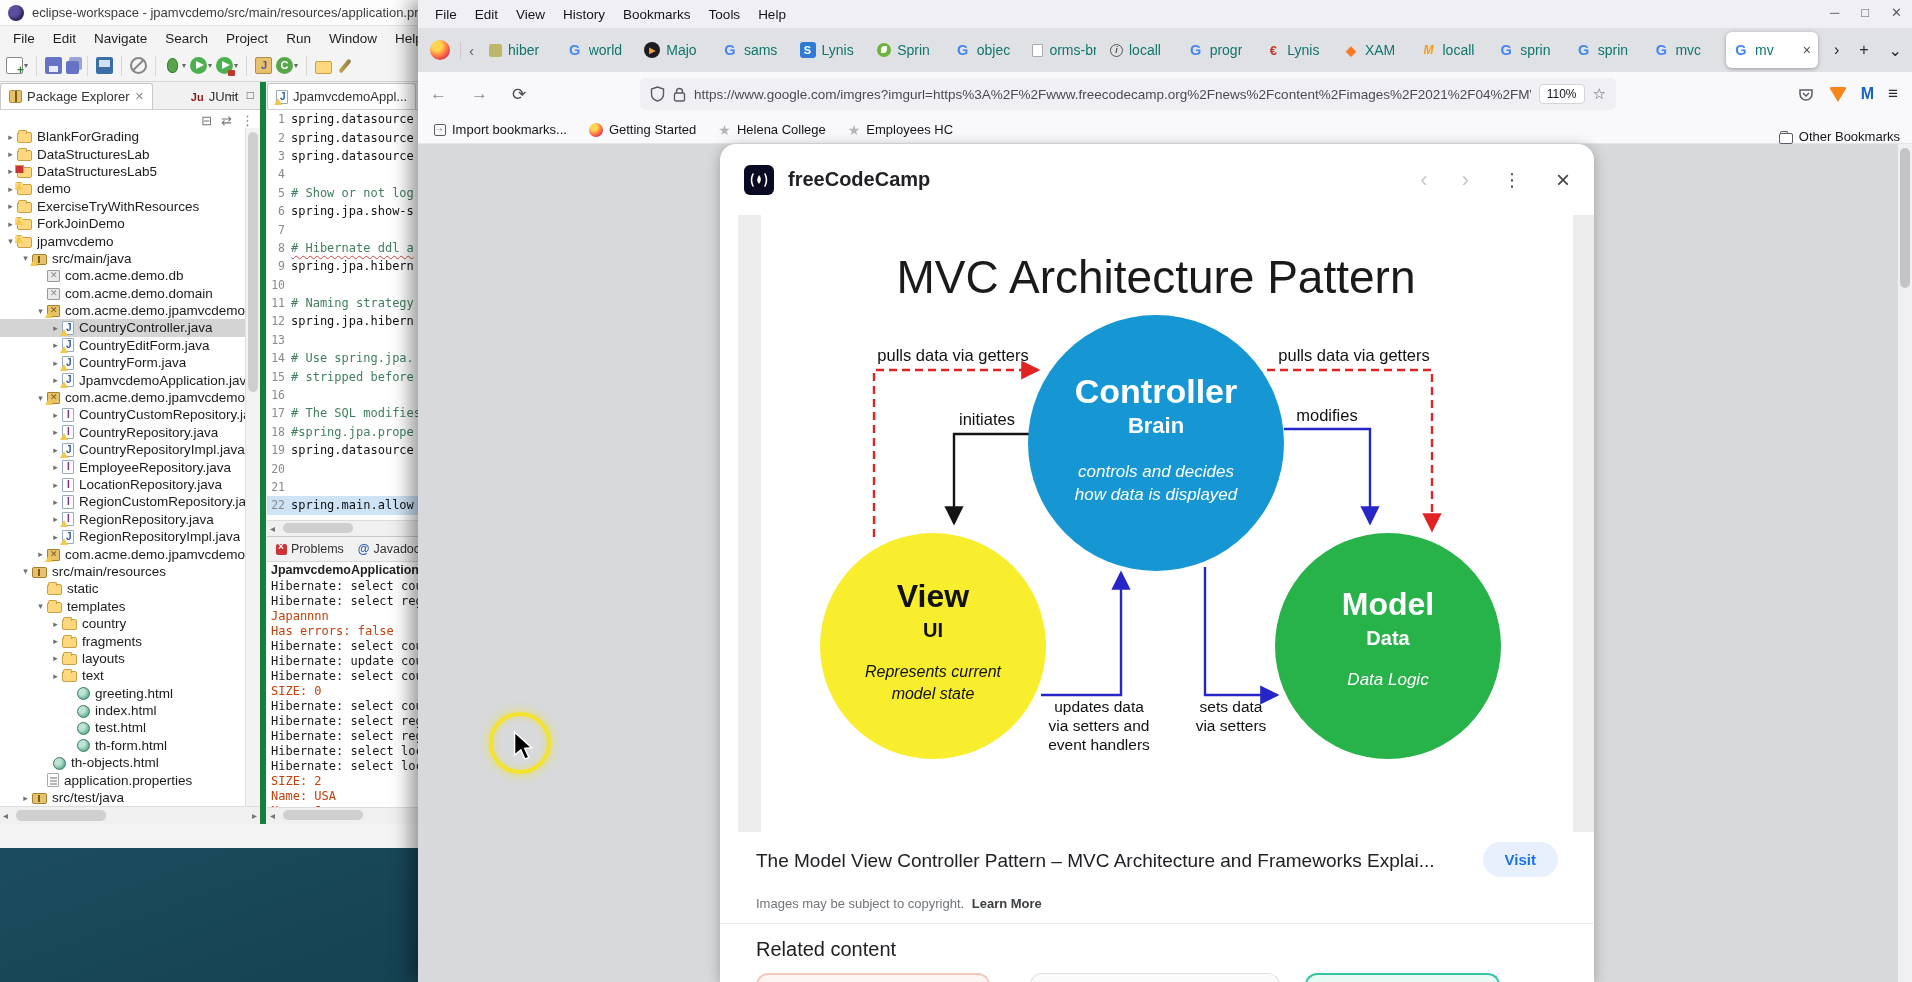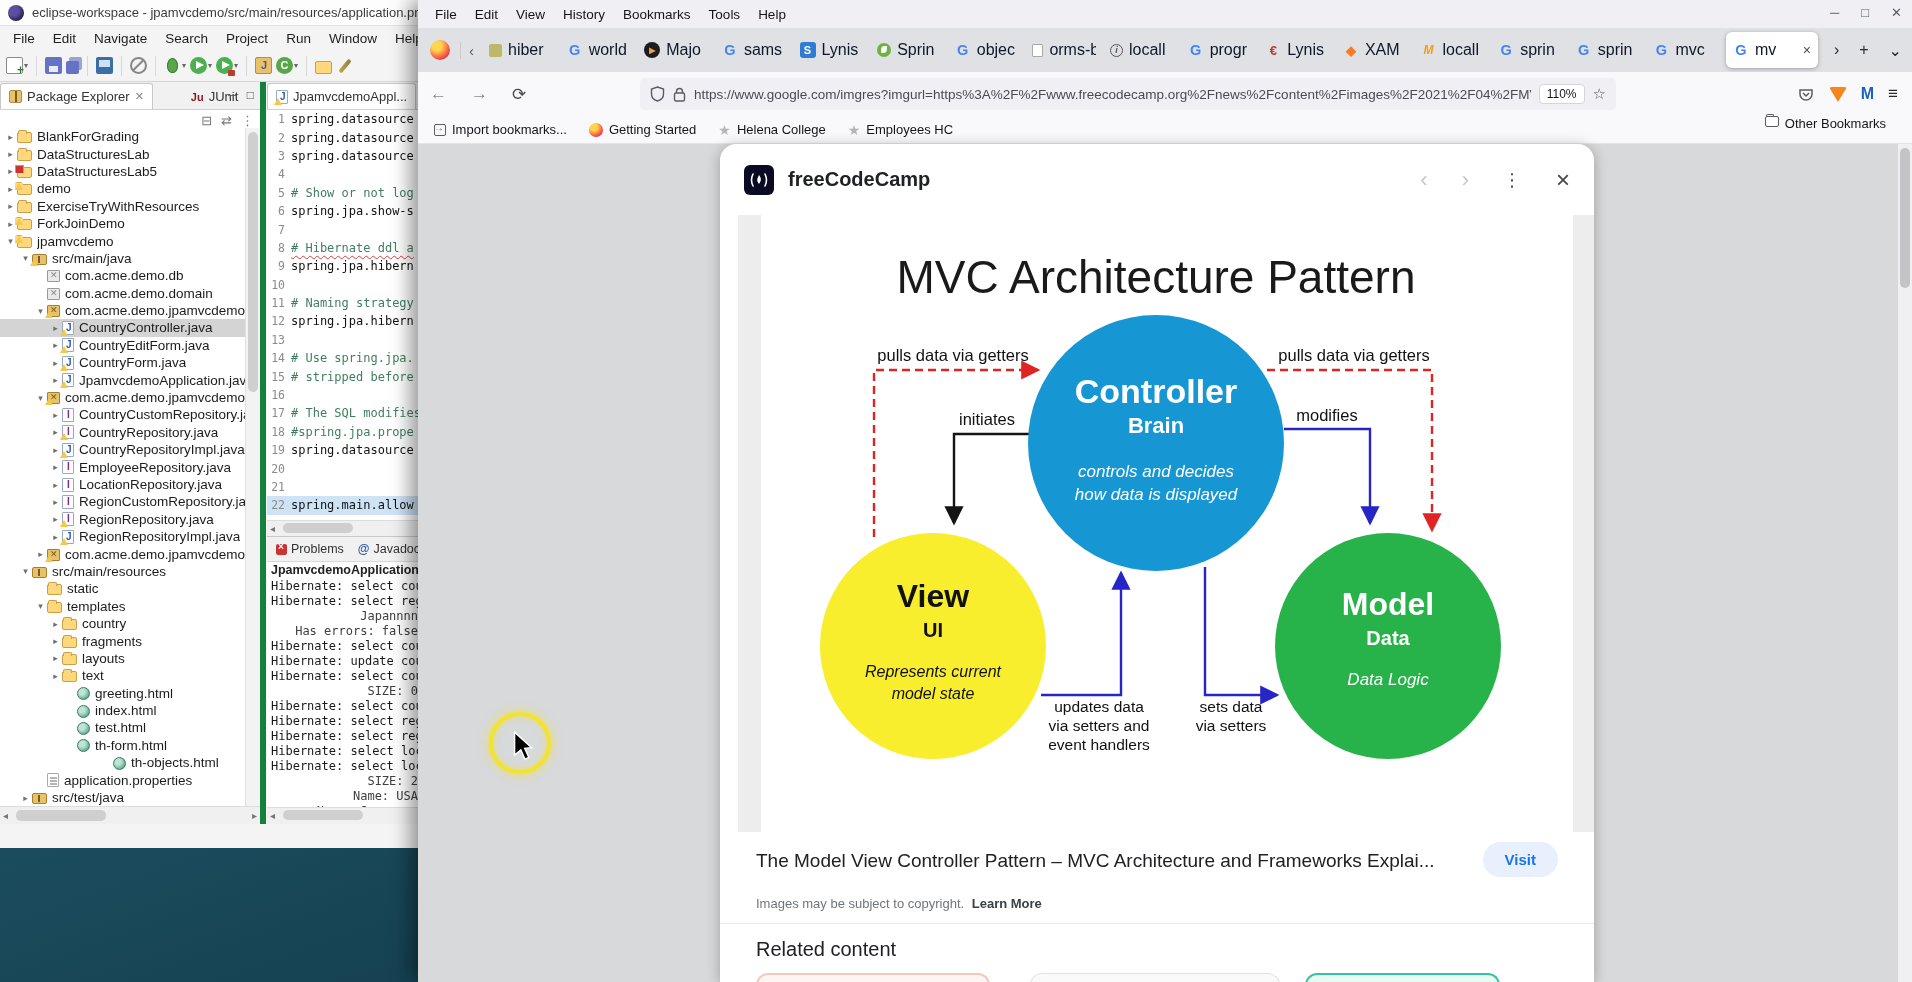--- a/index.html
+++ b/index.html
@@ -95,35 +95,35 @@
   .ed-hscroll { position:absolute; left:0; top:438px; width:100%; height:16px; background:#f0f0f0; border-top:1px solid #ddd; color:#777; font-size:10px; }
   .console-tabs { position:absolute; left:0; top:454px; width:100%; height:26px; background:#f1f1f1; border-top:1px solid #c8c8c8; border-bottom:1px solid #d8d8d8; display:flex; align-items:center; gap:4px; padding-left:4px; }
   .ctab { display:flex; align-items:center; gap:4px; font-size:12.5px; color:#333; padding:3px 5px; white-space:nowrap; }
   .prob-glyph { width:11px; height:11px; background:#cc3333; border-radius:2px; position:relative; flex:none; }
   .prob-glyph::after { content:"×"; position:absolute; left:2px; top:-3px; color:#fff; font-size:10px; font-weight:bold; }
   .at-glyph { color:#2a5db0; font-size:12px; font-weight:bold; }
   .console-body { position:absolute; left:4px; top:481px; width:147px; height:330px; overflow:hidden; }
   .chead { font-size:12.5px; font-weight:bold; color:#222; height:16px; white-space:nowrap; }
   .cline { font-size:12px; font-family:"DejaVu Sans Mono", monospace; height:15px; white-space:nowrap; }
   .cline.out { color:#1a1a1a; }
-  .cline.err { color:#404040;text-align:right; }
+  .cline.err { color:#c2410c; }
   .con-hscroll { position:absolute; left:0; bottom:0; width:100%; height:17px; background:#f0f0f0; border-top:1px solid #ddd; color:#777; font-size:10px; }
 
   
   #firefox { position:absolute; left:418px; top:0; width:1494px; height:982px; background:#d7d9db; box-shadow:-8px 0 18px rgba(0,0,0,.4); }
   .ff-menubar { position:absolute; left:0; top:0; width:100%; height:28px; background:#f0f0f4; display:flex; align-items:center; padding-left:8px; }
   .ffmenu { font-size:13.5px; color:#15141a; padding:0 9px; }
   .ff-winbtns { position:absolute; right:10px; top:5px; display:flex; gap:22px; color:#5b5b66; font-size:13px; }
   .ff-tabbar { position:absolute; left:0; top:28px; width:100%; height:44px; background:#e0e1e5; display:flex; align-items:center; }
   .ff-homebtn { width:20px; height:20px; border-radius:50%; background:radial-gradient(circle at 35% 30%, #ffd54f 0 25%, #ff7043 55%, #c2185b 90%); margin:0 10px 0 12px; flex:none; }
   .tab-scroll { color:#5b5b66; font-size:15px; padding:0 8px; border-left:1px solid #c9c9cf; flex:none; }
   .ff-tabs { display:flex; flex:1; min-width:0; height:100%; align-items:center; padding-right:4px; }
   .fftab { flex:1 1 0; min-width:0; display:flex; align-items:center; gap:6px; padding:0 7px; height:36px; overflow:hidden; }
   .fftab.active { flex:0 0 92px; background:#fff; border-radius:6px; box-shadow:0 1px 4px rgba(0,0,0,.3); margin:0 2px; }
-  .tbl { font-size:16px; color:#0f172a; overflow:hidden; white-space:nowrap; }
+  .tbl { font-size:14px; color:#0f766e; overflow:hidden; white-space:nowrap; }
   .tclose { margin-left:auto; color:#4a4a50; font-size:14px; }
   .fav { width:16px; height:16px; flex:none; display:flex; align-items:center; justify-content:center; font-size:11px; font-weight:bold; border-radius:3px; }
   .fav-google { color:#4285f4; font-size:14.5px; }
   .fav-s-blue { background:#2e7cd6; color:#fff; }
   .fav-info { color:#555; border:1.5px solid #555; border-radius:50%; width:13px; height:13px; font-size:9px; font-style:italic; }
   .fav-lynis { color:#c0392b; font-size:13px; }
   .fav-xampp { color:#fb7a24; font-size:13px; }
   .fav-phpmyadmin { color:#f89c0e; font-size:12px; font-style:italic; }
   .fav-play { background:#1c1c22; border-radius:50%; color:#f1a33c; font-size:8px; }
   .fav-hibernate { background:#bdb76b; border-radius:2px; width:13px; height:13px; }
@@ -144,21 +144,21 @@
   .mb-m { color:#1565c0; font-weight:bold; font-size:16px; }
   .hamb { color:#2a2a2e; font-size:17px; }
   .ff-bookmarks { position:absolute; left:0; top:116px; width:100%; height:28px; background:#f9f9fb; border-bottom:1px solid #e3e3e8; display:flex; align-items:center; padding-left:16px; gap:22px; }
   .bm { display:flex; align-items:center; gap:6px; font-size:13px; color:#15141a; }
   .bm-import-ic { width:12px; height:12px; border:1.5px solid #5b5b66; border-radius:2px; position:relative; }
   .bm-import-ic::after { content:"→"; position:absolute; left:-1px; top:-3px; font-size:10px; color:#5b5b66; }
   .bm-ff-ic { width:14px; height:14px; border-radius:50%; background:radial-gradient(circle at 35% 30%, #ffd54f 0 25%, #ff7043 55%, #c2185b 90%); }
   .bm-star-ic { color:#b4b4ba; font-size:14px; }
   .bm-folder-ic { width:14px; height:11px; background:#fff; border:1.2px solid #5b5b66; border-radius:2px; position:relative; }
   .bm-folder-ic::before { content:""; position:absolute; left:0; top:-3px; width:6px; height:2px; border:1.2px solid #5b5b66; border-bottom:none; border-radius:2px 2px 0 0; }
-  .bm-other { position:absolute; right:26px; top:0; height:28px; display:flex; align-items:flex-start; gap:6px; font-size:13px; color:#15141a; }
+  .bm-other { position:absolute; right:12px; top:0; height:28px; display:flex; align-items:flex-end; gap:6px; font-size:13px; color:#15141a; }
   .ff-scrollbar { position:absolute; right:0; top:144px; width:14px; height:838px; background:#f0f0f2; }
   .ff-scrollbar .thumb { position:absolute; left:2px; top:4px; width:10px; height:140px; background:#c4c4c8; border-radius:5px; }
 
   
   #panel { position:absolute; left:720px; top:144px; width:874px; height:838px; background:#fff; border-radius:16px 16px 0 0; box-shadow:0 2px 14px rgba(0,0,0,.28); }
   .p-header { position:absolute; left:0; top:0; width:100%; height:71px; display:flex; align-items:center; padding-left:24px; }
   .fcc-logo { width:30px; height:30px; background:#0a0a23; border-radius:6px; display:flex; align-items:center; justify-content:center; flex:none; }
   .p-source { font-size:20px; font-weight:600; color:#202124; margin-left:14px; }
   .p-hicons { position:absolute; right:24px; top:0; height:71px; display:flex; align-items:center; gap:34px; }
   .chev { color:#c4c7cb; font-size:22px; }
@@ -448,21 +448,21 @@
           <div class="trow" style="padding-left: 64px;">
             <span class="arr"></span>
             <span class="ic ic-html"></span>
             <span class="tlab">test.html</span>
           </div>
           <div class="trow" style="padding-left: 64px;">
             <span class="arr"></span>
             <span class="ic ic-html"></span>
             <span class="tlab">th-form.html</span>
           </div>
-          <div class="trow" style="padding-left: 100px;">
+          <div class="trow" style="padding-left: 40px;">
             <span class="arr"></span>
             <span class="ic ic-html"></span>
             <span class="tlab">th-objects.html</span>
           </div>
           <div class="trow" style="padding-left: 34px;">
             <span class="arr"></span>
             <span class="ic ic-file"></span>
             <span class="tlab">application.properties</span>
           </div>
           <div class="trow" style="padding-left: 19px;">

